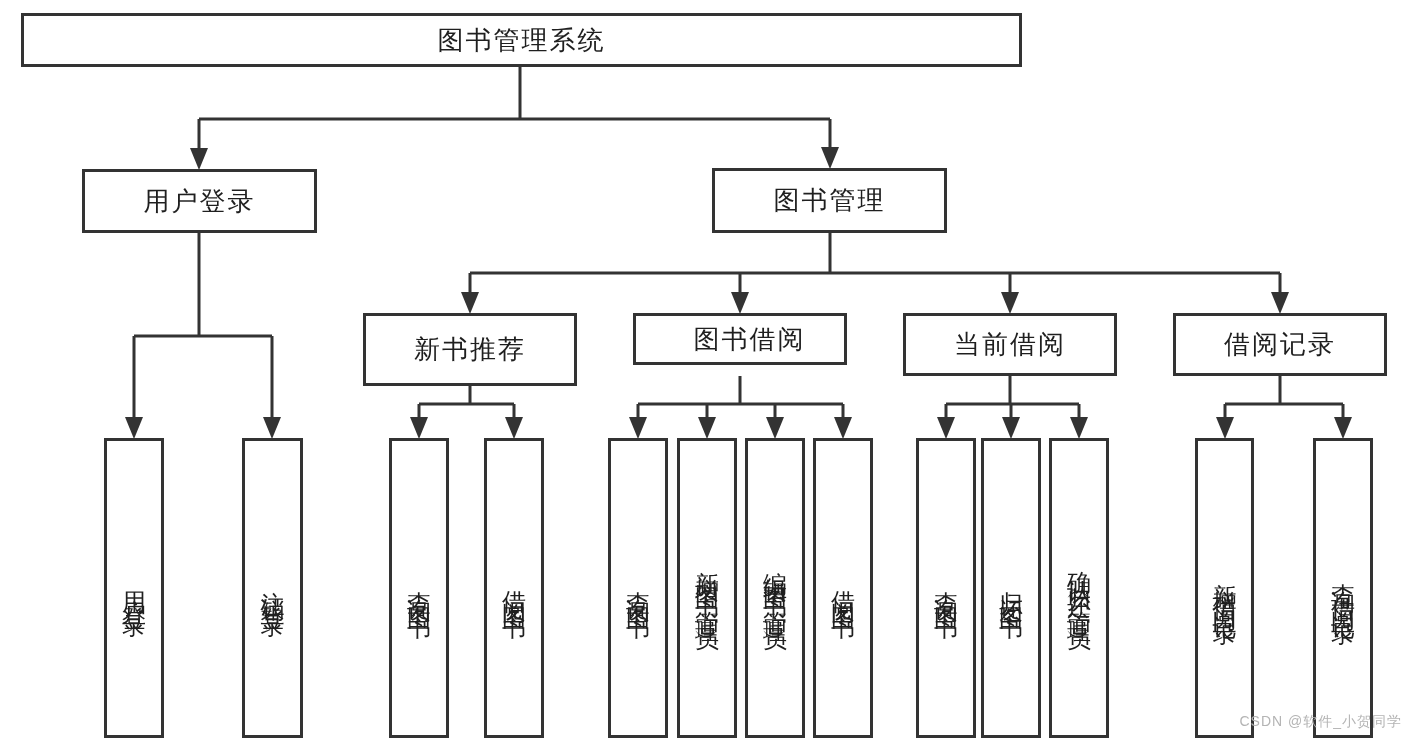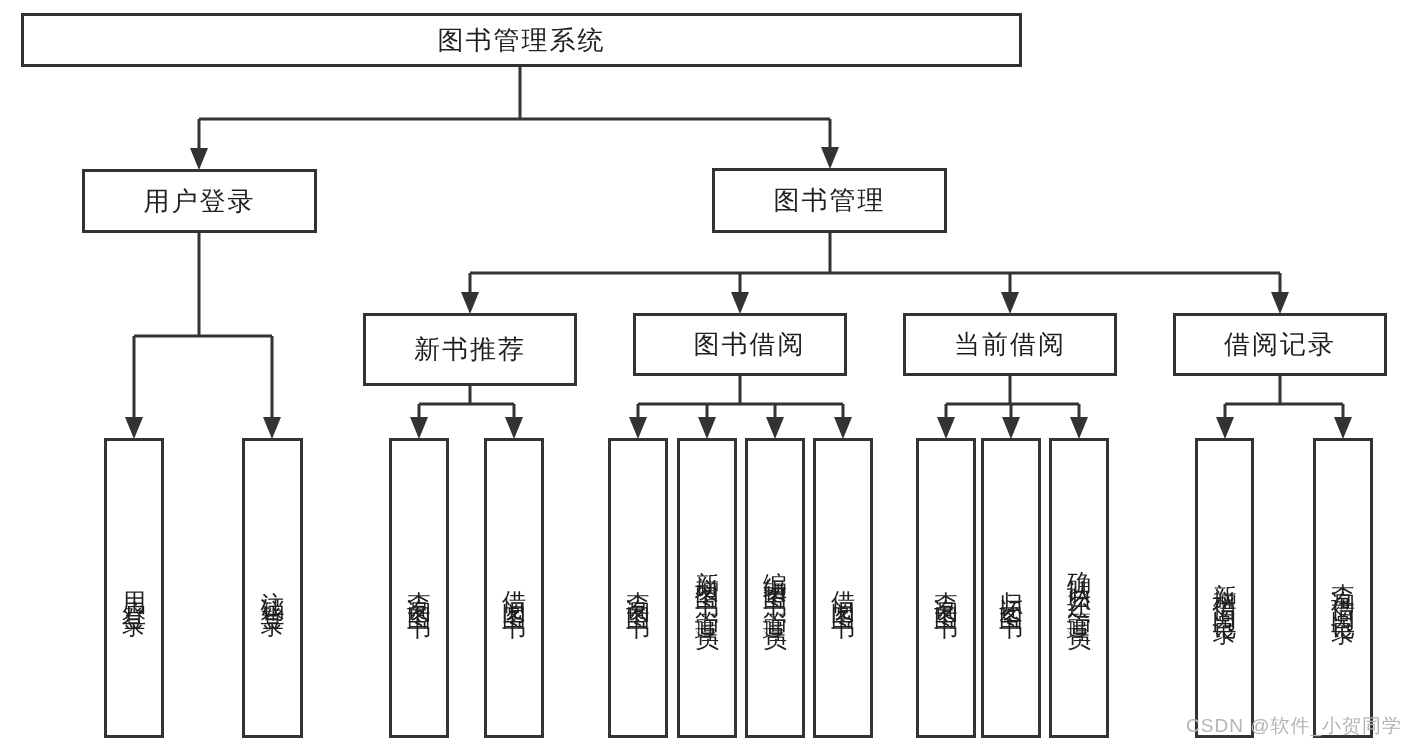--- a/index.html
+++ b/index.html
@@ -39,21 +39,21 @@
     text-orientation:mixed;
     font-size:24px;
     letter-spacing:8px;
     line-height:1;
     white-space:nowrap;
   }
   .watermark{
     position:absolute;
     right:3px;
     top:713px;
-    font-size:19px;
+    font-size:14px;
     color:var(--wm);
     letter-spacing:1px;
     white-space:nowrap;
   }
 </style>
 </head>
 <body>
 
 <div class="canvas">
 
@@ -100,21 +100,21 @@
   <div class="node h" style="left:82px;top:169px;width:235px;height:64px;">
     <span>用户登录</span>
   </div>
   <div class="node h" style="left:712px;top:168px;width:235px;height:65px;text-align:center;">
     <span>图书管理</span>
   </div>
 
   <div class="node h" style="left:363px;top:313px;width:214px;height:73px;">
     <span>新书推荐</span>
   </div>
-  <div class="node h" style="left:633px;top:313px;width:214px;height:63px;padding-left:19px;">
+  <div class="node h" style="left:633px;top:313px;width:214px;height:52px;padding-left:19px;">
     <span>图书借阅</span>
   </div>
   <div class="node h" style="left:903px;top:313px;width:214px;height:63px;font-family:Liberation Mono, monospace;">
     <span>当前借阅</span>
   </div>
   <div class="node h" style="left:1173px;top:313px;width:214px;height:63px;">
     <span>借阅记录</span>
   </div>
 
   <div class="node v" style="left:104px;top:438px;width:60px;height:300px;">

